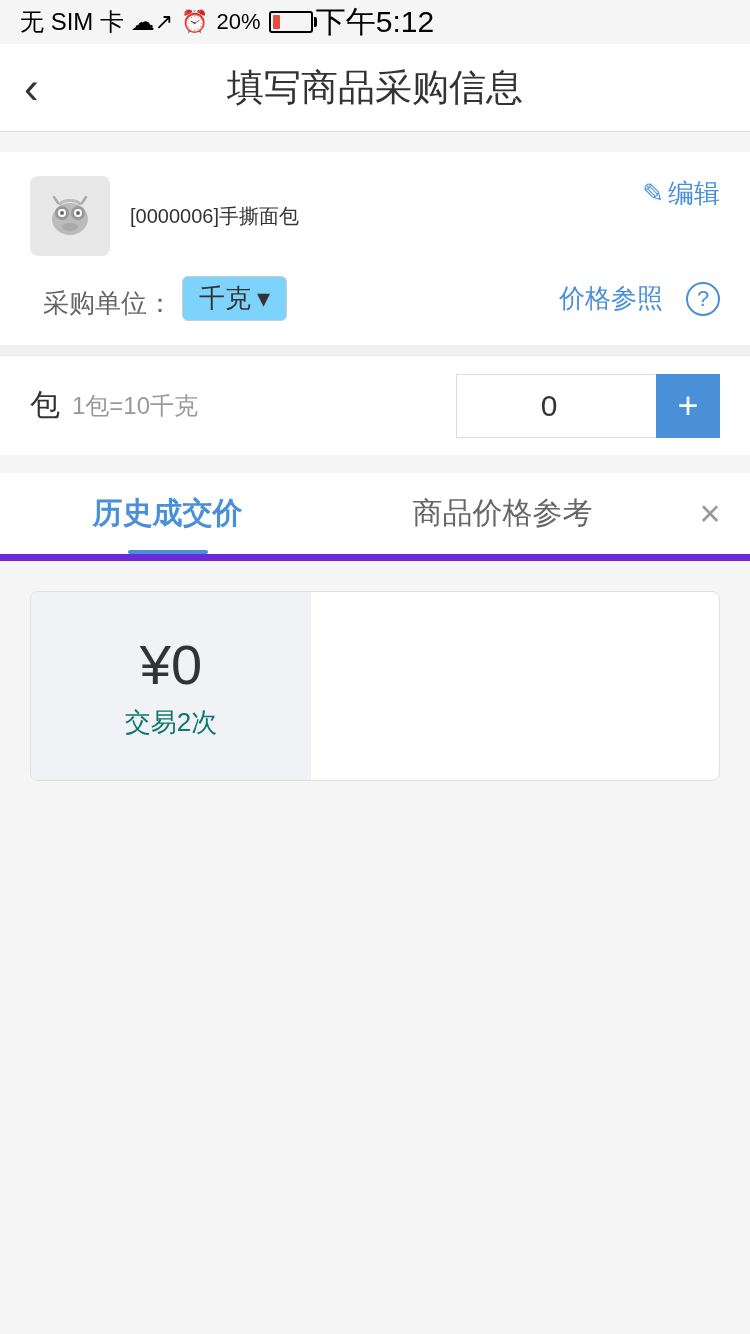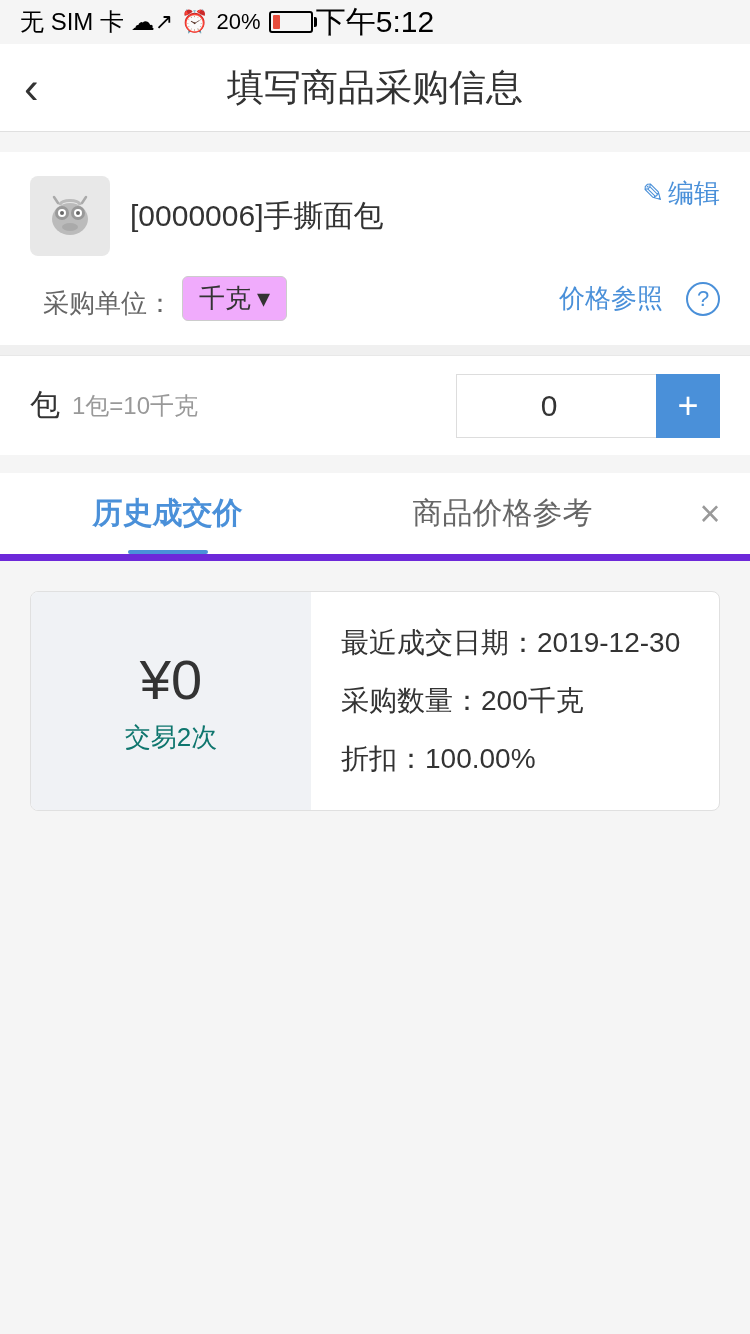--- a/index.html
+++ b/index.html
@@ -127,21 +127,21 @@
     }
     .owl-icon {
       font-size: 36px;
       color: #999;
       display: flex;
       flex-direction: column;
       align-items: center;
       line-height: 1;
     }
     .product-name {
-      font-size: 30px;
+      font-size: 20px;
       color: #333;
       font-weight: 500;
     }
     .edit-btn {
       color: #4a90d9;
       font-size: 26px;
       display: flex;
       align-items: center;
       gap: 4px;
       cursor: pointer;
@@ -163,21 +163,21 @@
     }
     .unit-selector {
       border: 1px solid #ccc;
       border-radius: 6px;
       padding: 4px 16px;
       font-size: 26px;
       color: #333;
       display: flex;
       align-items: center;
       gap: 6px;
-      background: #f0abfc;
+      background: #7dd3fc;
     }
     .price-ref {
       color: #4a90d9;
       font-size: 26px;
       display: flex;
       align-items: center;
       gap: 23px;
       cursor: pointer;
     }
 
@@ -442,26 +442,15 @@
       <span>×</span>
     </div>
   </div>
 
   <div class="tab-content">
     <div class="price-card">
       <div class="price-left">
         <span class="price-amount">¥0</span>
         <span class="price-count">交易2次</span>
       </div>
-      <div class="price-right">
-        <div class="price-detail-row">
-          <span>最近成交日期：</span><span>2019-12-30</span>
-        </div>
-        <div class="price-detail-row">
-          <span>采购数量：</span><span>200千克</span>
-        </div>
-        <div class="price-detail-row">
-          <span>折扣：</span><span>100.00%</span>
-        </div>
-      </div>
     </div>
   </div>
 </div>
 
 </body></html>

